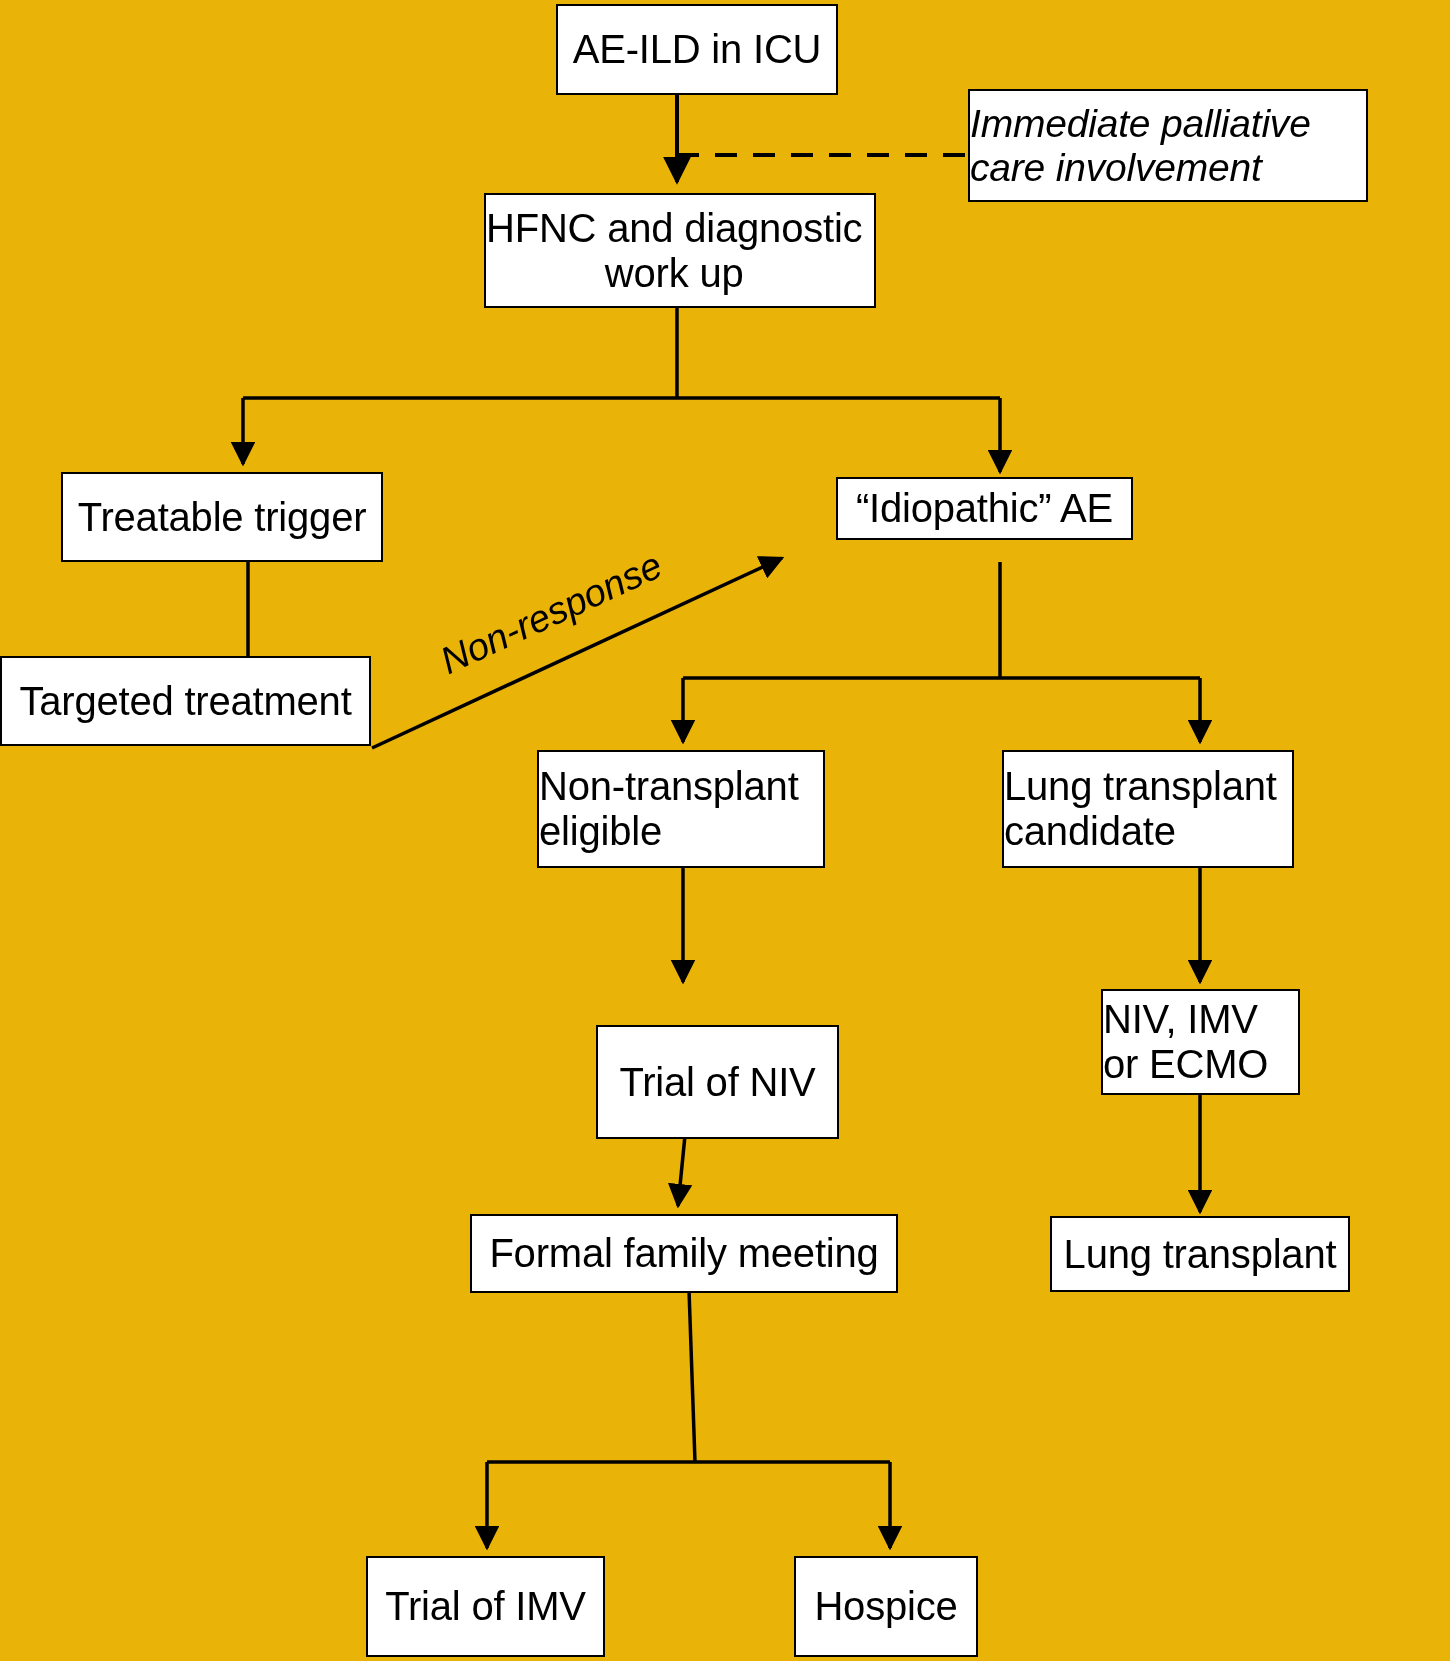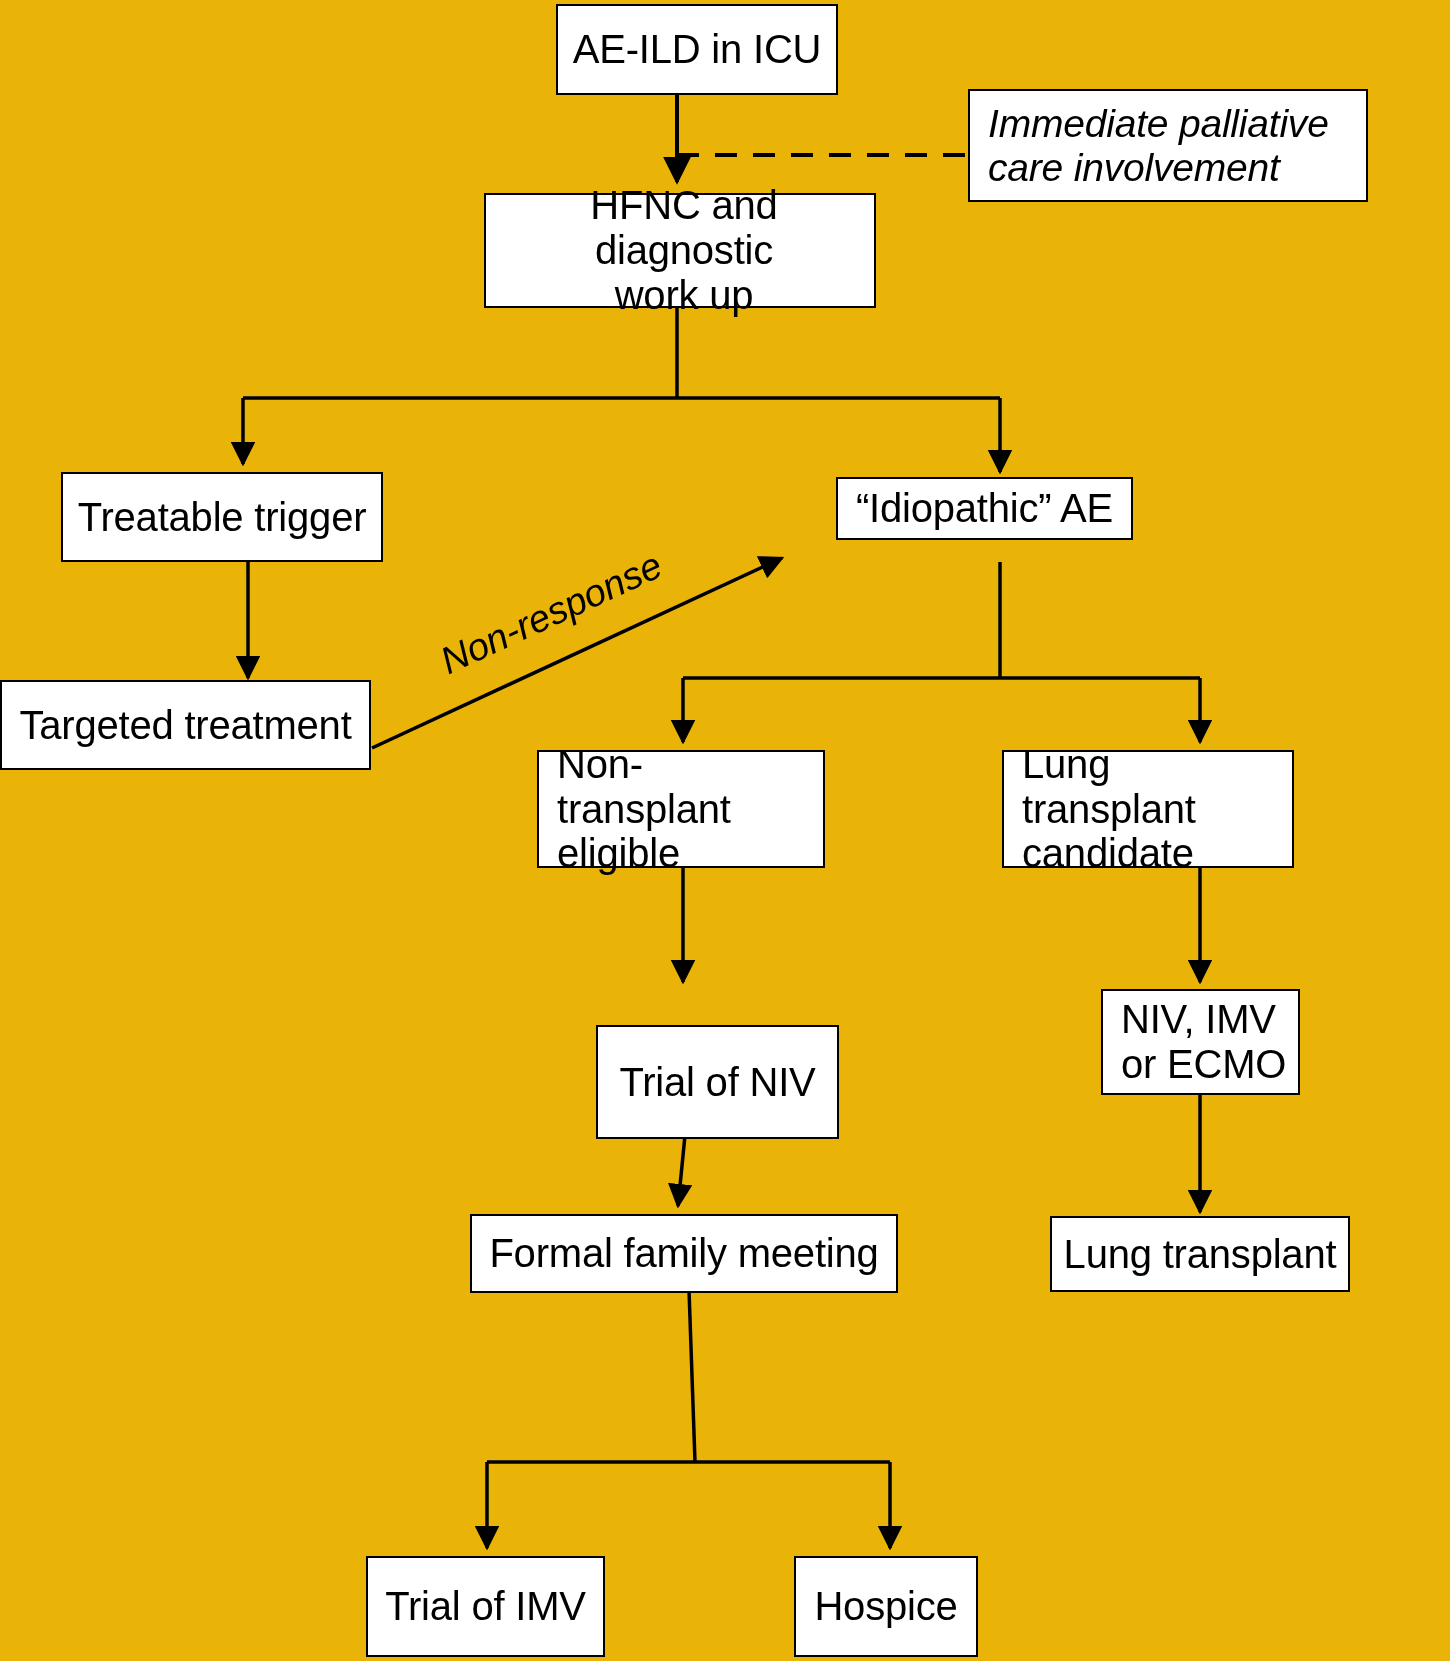--- a/index.html
+++ b/index.html
@@ -16,21 +16,20 @@
     color: #000000;
     overflow: hidden;
   }
   .node {
     position: absolute;
     box-sizing: border-box;
     border: 2px solid #000000;
     background: #ffffff;
     display: flex;
     align-items: center;
-    padding-left: 18px;
     padding-right: 10px;
     font-size: 40px;
     line-height: 1.12;
     letter-spacing: -0.2px;
     white-space: pre-line;
     z-index: 3;
   }
   .node.center {
     justify-content: center;
     padding-left: 10px;
@@ -103,21 +102,21 @@
   <div class="node center" style="left:556px; top:4px; width:282px; height:91px;">AE-ILD in ICU</div>
 
   <div class="node italic" style="left:968px; top:89px; width:400px; height:113px;">Immediate palliative
 care involvement</div>
 
   <div class="node" style="left:484px; top:193px; width:392px; height:115px;text-align:center;">HFNC and diagnostic
 work up</div>
 
   <div class="node center" style="left:61px; top:472px; width:322px; height:90px;">Treatable trigger</div>
 
-  <div class="node center" style="left:0px; top:680px; width:371px; height:90px;">Targeted treatment</div>
+  <div class="node center" style="left:0px; top:656px; width:371px; height:90px;">Targeted treatment</div>
 
   <div class="node center" style="left:836px; top:477px; width:297px; height:63px;">“Idiopathic” AE</div>
 
   <div class="node" style="left:537px; top:750px; width:288px; height:118px;">Non-transplant
 eligible</div>
 
   <div class="node" style="left:1002px; top:750px; width:292px; height:118px;">Lung transplant
 candidate</div>
 
   <div class="node center" style="left:596px; top:990px; width:243px; height:114px;margin-top:35px;">Trial of NIV</div>

